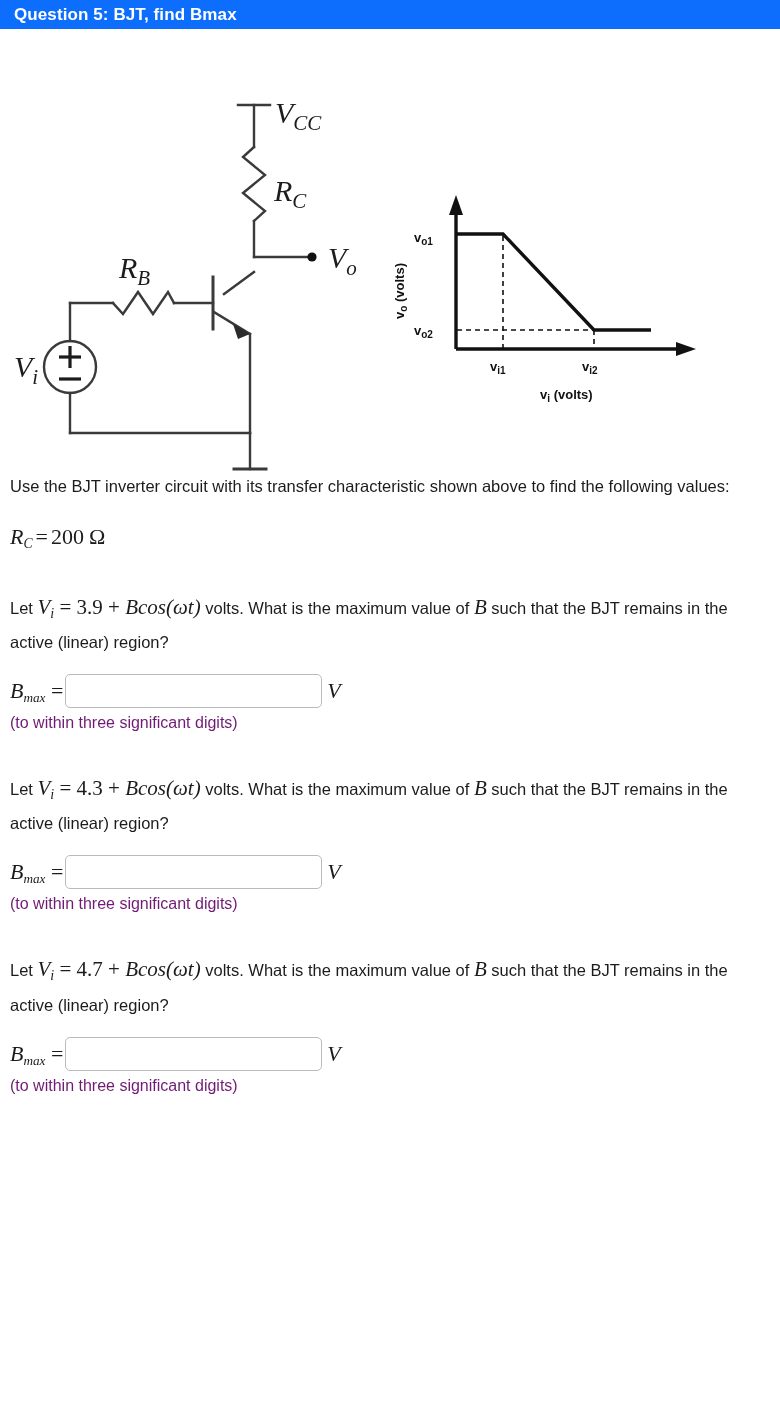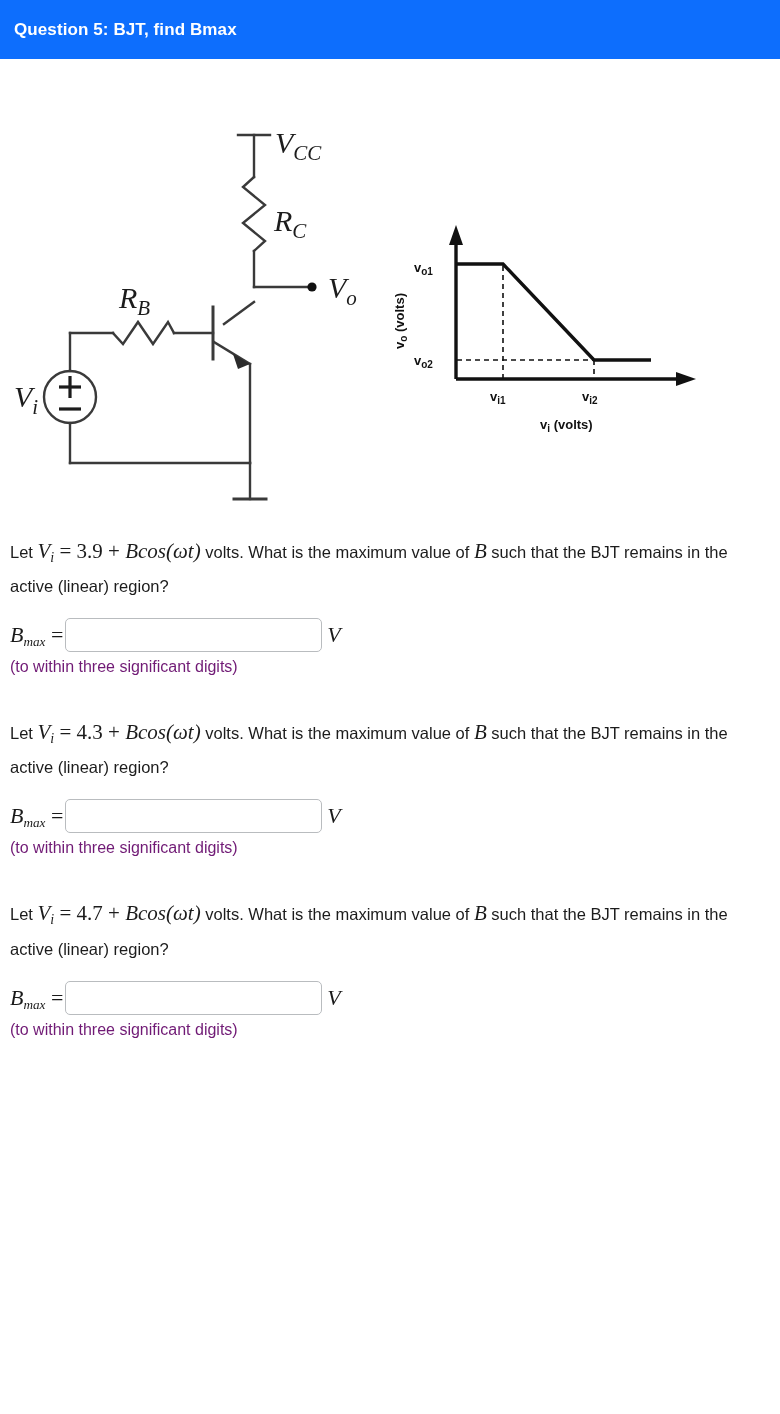--- a/index.html
+++ b/index.html
@@ -11,21 +11,21 @@
     width: 780px;
     height: 1414px;
     font-family: "Liberation Sans", sans-serif;
     color: #1a1a1a;
     overflow: hidden;
     position: relative;
   }
   
   #question-header {
     background: #0d6efd;
-    height: 59px;
+    height: 29px;
     display: flex;
     align-items: center;
     padding: 0 14px;
     box-sizing: border-box;
   }
   #question-header .title {
     color: #ffffff;
     font-size: 17px;
     font-weight: bold;
     letter-spacing: 0.1px;
@@ -246,22 +246,29 @@
         <text x="540" y="370" font-size="13">
           <tspan>v</tspan><tspan font-size="10" dy="3">i</tspan><tspan font-size="13" dy="-3">  </tspan><tspan font-size="13">(volts)</tspan>
         </text>
       </g>
     </g>
   </svg>
 </div>
 
 <div class="body-wrap">
 
+  <p class="para">
+    <span>Use the BJT inverter circuit with its transfer characteristic shown above to find the</span>
+    <span>following values:</span>
+  </p>
 
   <div style="margin-top:14px;">
+    <div class="mathline">
+      <span class="mi">R</span><sub class="sm">C</sub><span class="eq">=</span><span class="num">200</span><span class="num" style="padding-left:5px;">Ω</span>
+    </div>
   </div>
 
   <div class="qblock" style="margin-top:34px;">
     <div class="qtext">
       <span>Let </span><span class="m">V</span><span class="m" style="font-size:14px;vertical-align:-0.3em;">i</span><span class="mn"> = </span><span class="mn">3.9</span><span class="mn"> + </span><span class="m">Bcos</span><span class="m">(ωt)</span><span> volts. What is the maximum value of </span><span class="m">B</span><span> such that the BJT</span>
       <span>remains in the active (linear) region?</span>
     </div>
     <div class="answer-row">
       <span class="answer-label">
         <span>B</span><sub>max</sub>

